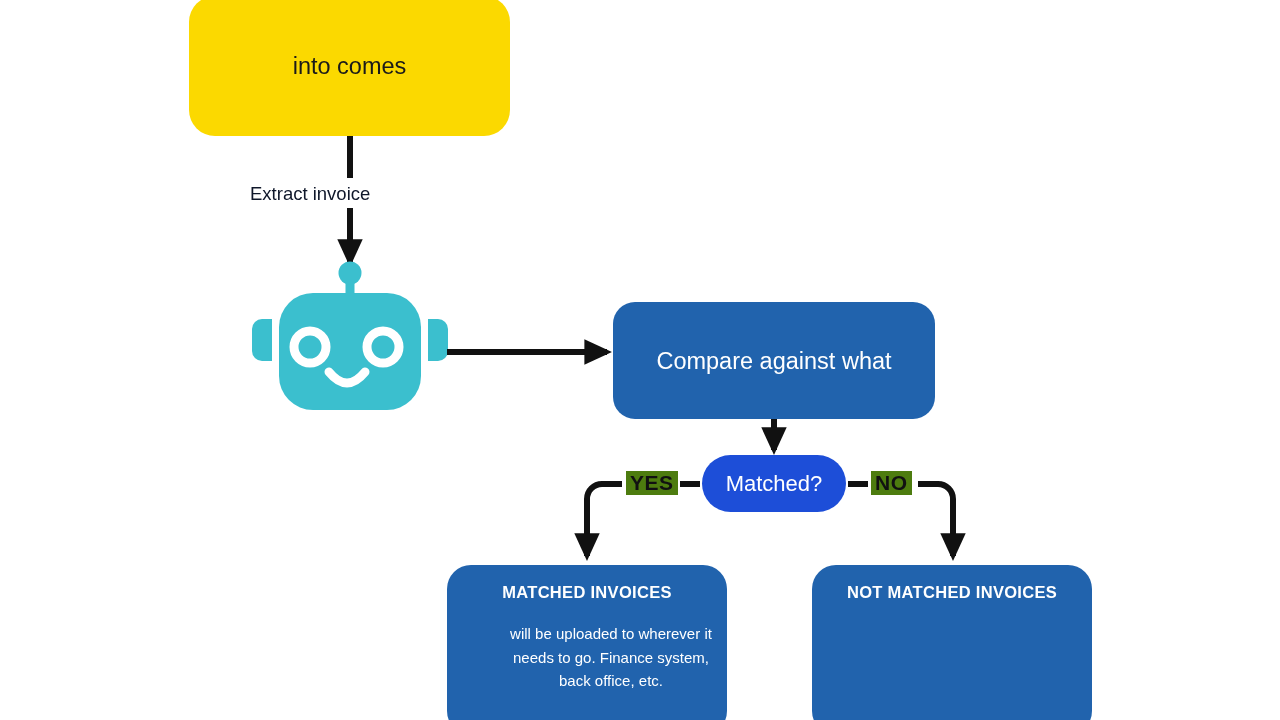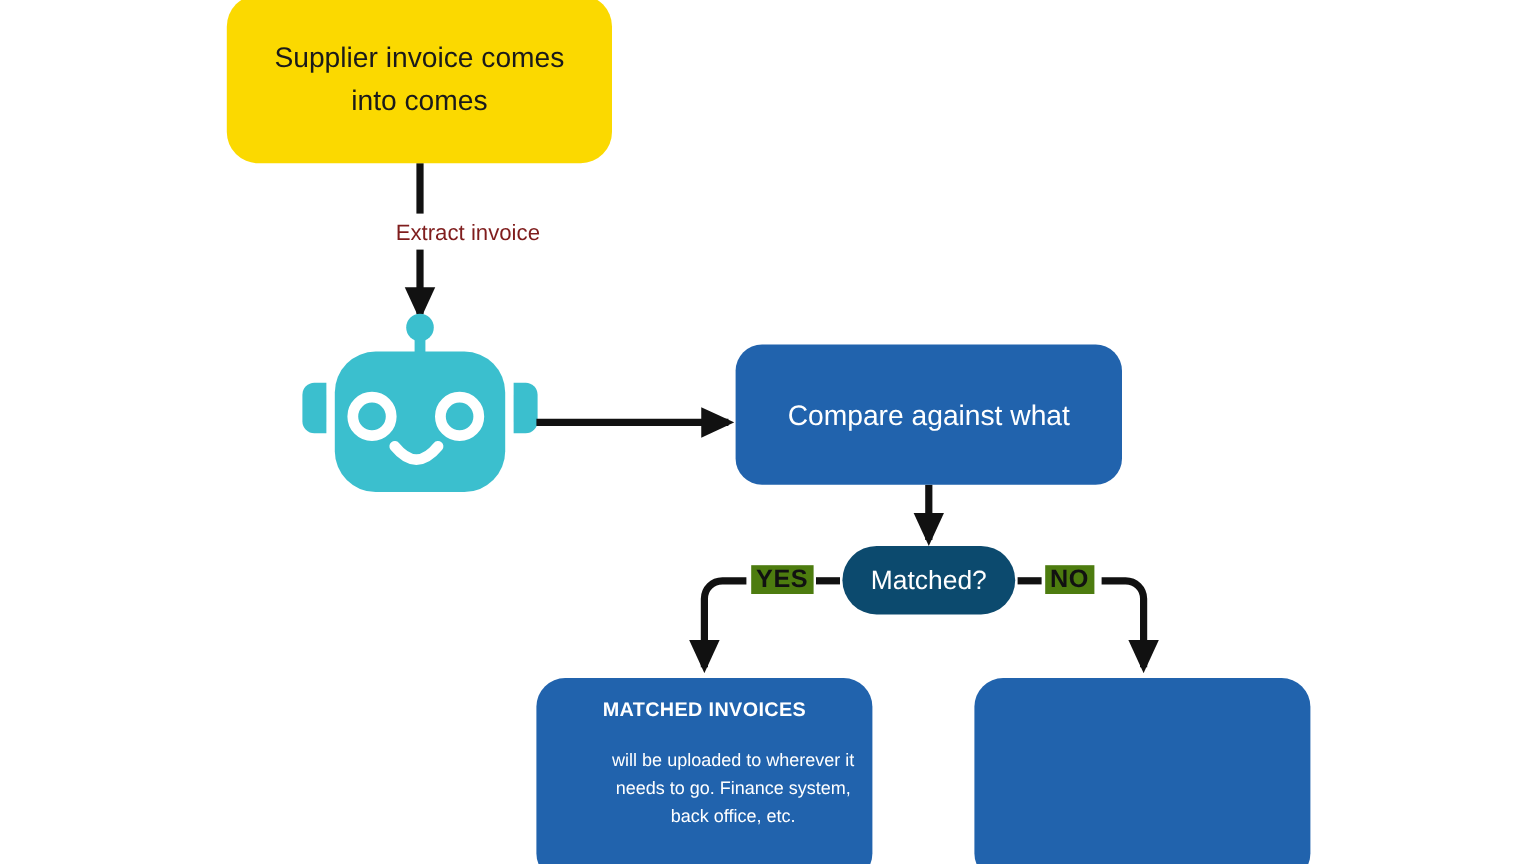--- a/index.html
+++ b/index.html
@@ -45,38 +45,38 @@
     color: #1a1a1a;
     font-size: 23.5px;
     line-height: 36px;
     font-weight: 400;
     padding: 0 22px;
   }
 
   
   #compare-node {
     left: 613px;
-    top: 287px;
+    top: 302px;
     width: 322px;
     height: 117px;
     background: #2163AD;
     border-radius: 22px;
     color: #ffffff;
     font-size: 23.5px;
     line-height: 38px;
     padding: 0 14px;
   }
 
   
   #decision-node {
     left: 702px;
     top: 455px;
     width: 144px;
     height: 57px;
-    background: #0c4a6e;
+    background: #1d4ed8;
     border-radius: 29px;
     color: #ffffff;
     font-size: 22px;
     line-height: 57px;
   }
 
   
   .outcome {
     background: #2163AD;
     border-radius: 24px;
@@ -109,23 +109,23 @@
     font-weight: 400;
     margin-left: 48px;
   }
 
   
   #extract-label {
     position: absolute;
     left: 250px;
     top: 182px;
     width: 200px;
-    text-align: right;
+    text-align: left;
     font-size: 18.5px;
-    color: #7f1d1d;
+    color: #0f172a;
     background: #ffffff;
     line-height: 24px;
   }
 
   .branch-label {
     position: absolute;
     font-size: 21px;
     font-weight: bold;
     color: #111111;
     letter-spacing: .5px;
@@ -172,21 +172,20 @@
   <line x1="774" y1="404" x2="774" y2="450" stroke="#111111" stroke-width="6" marker-end="url(#arrowhead)"></line>
 
   <path d="M 700 484 L 680 484" fill="none" stroke="#111111" stroke-width="6"></path>
   <path d="M 622 484 L 602 484 a 15 15 0 0 0 -15 15 L 587 556" fill="none" stroke="#111111" stroke-width="6" marker-end="url(#arrowhead)"></path>
 
   <path d="M 848 484 L 868 484" fill="none" stroke="#111111" stroke-width="6"></path>
   <path d="M 918 484 L 938 484 a 15 15 0 0 1 15 15 L 953 556" fill="none" stroke="#111111" stroke-width="6" marker-end="url(#arrowhead)"></path>
 </svg>
 
 <div class="node" id="start-node">
-  <span>Supplier invoice comes</span>
   <span>into comes</span>
 </div>
 
 <div id="extract-label">Extract invoice</div>
 
 <div class="node" id="compare-node">
   <span>Compare against what</span>
 </div>
 
 <div class="node" id="decision-node">
@@ -196,13 +195,14 @@
 <div class="branch-label" id="yes-label">YES</div>
 
 <div class="branch-label" id="no-label">NO</div>
 
 <div class="node outcome" id="matched-node">
   <div class="outcome-title">MATCHED INVOICES</div>
   <div class="outcome-body">will be uploaded to wherever it needs to go. Finance system, back office, etc.</div>
 </div>
 
 <div class="node outcome" id="not-matched-node">
+  <div class="outcome-title">NOT MATCHED INVOICES</div>
 </div>
 
 </body></html>

